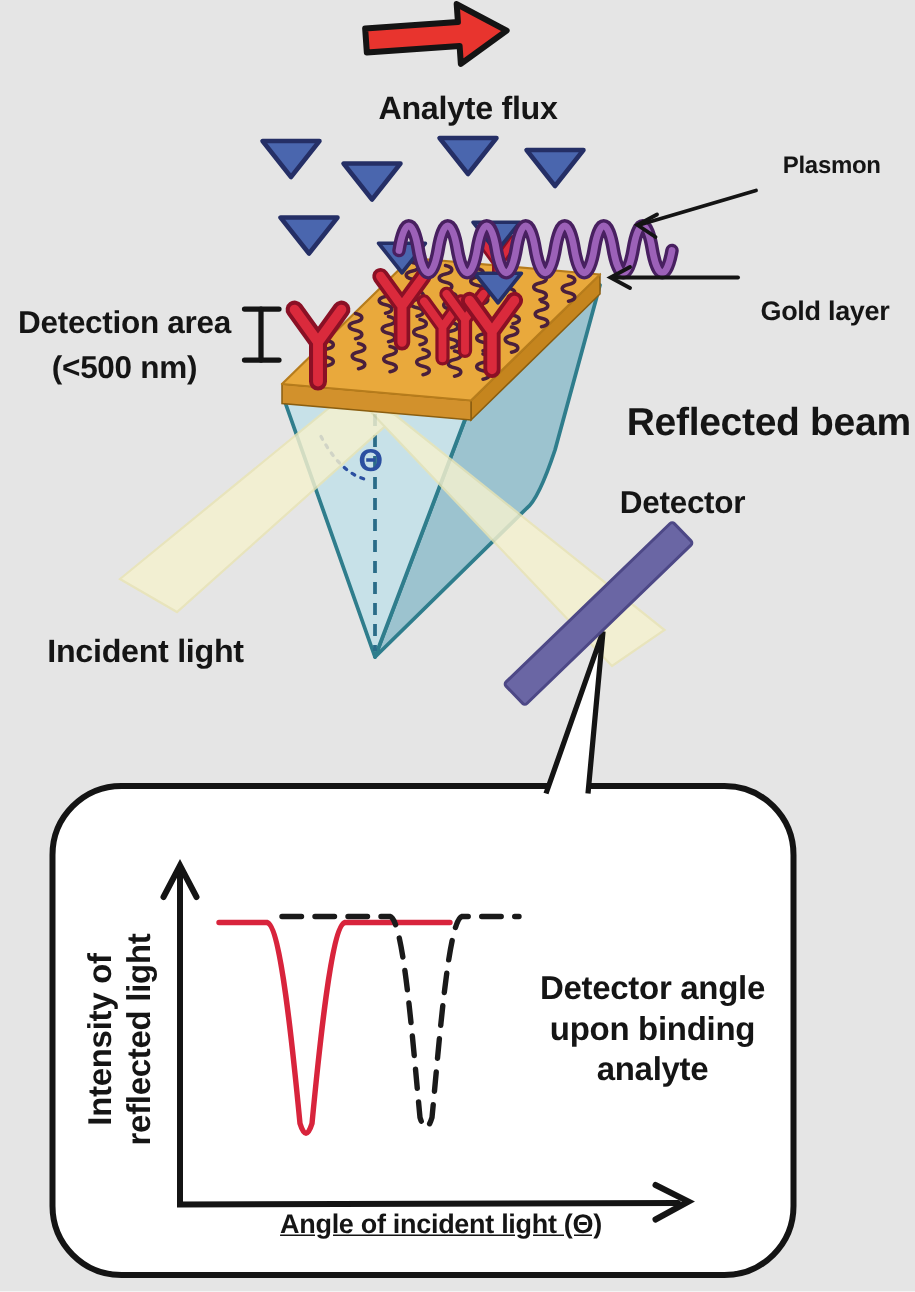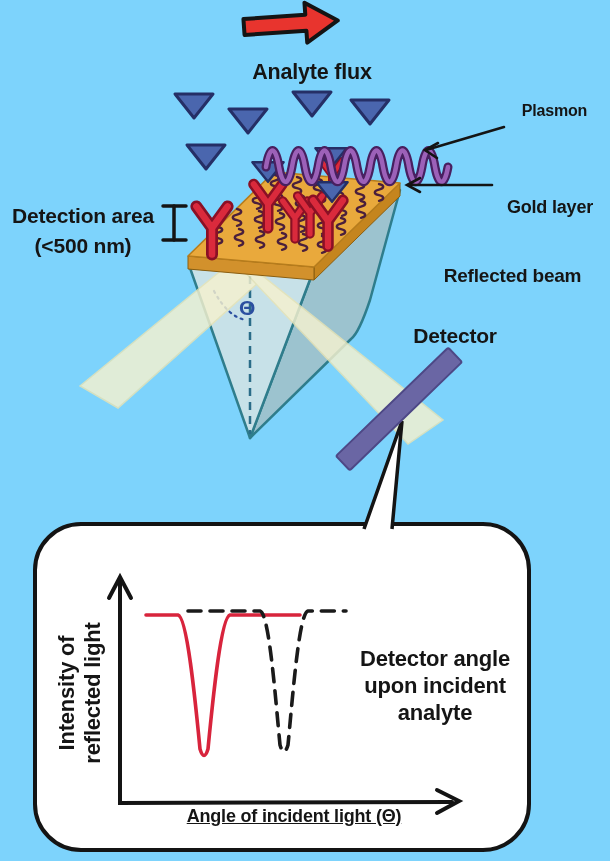--- a/index.html
+++ b/index.html
@@ -1,25 +1,25 @@
 <!DOCTYPE html>
 <html><head>
 <meta charset="utf-8">
 <style>
   html,body{margin:0;padding:0;background:#ffffff;}
-  #canvas{position:relative;width:610px;height:861px;background:#7dd3fc;overflow:hidden;
+  #canvas{position:relative;width:610px;height:861px;background:#e5e5e5;overflow:hidden;
           font-family:"Liberation Sans",sans-serif;color:#151515;}
   #diagram-svg{position:absolute;left:0;top:0;}
   .lbl{position:absolute;font-weight:600;text-align:center;line-height:1.42;
        color:#151515;letter-spacing:-0.2px;}
   .lbl-analyte{left:222px;top:57px;width:180px;font-size:21.5px;}
   .lbl-plasmon{left:497px;top:100px;width:115px;font-size:16px;}
   .lbl-gold{left:489px;top:169px;width:122px;font-size:18px;line-height:1.58;margin-top:24px;}
   .lbl-detection{left:-3px;top:201px;width:172px;font-size:21px;}
-  .lbl-reflected{left:415px;top:263px;width:195px;font-size:19px;}
+  .lbl-reflected{left:415px;top:263px;width:195px;font-size:26px;}
   .lbl-detector{left:403px;top:321px;width:104px;font-size:21px;text-align:center;}
   .lbl-incident{left:6px;top:419px;width:182px;font-size:21.5px;}
   .lbl-theta{left:247px;top:308px;width:40px;transform:translate(-50%,-50%);
              color:#2B4FA0;font-size:21px;font-weight:700;}
   .lbl-ylabel{left:80px;top:693px;width:172px;font-size:22px;line-height:1.18;
               transform:translate(-50%,-50%) rotate(-90deg);}
   .lbl-xlabel{left:118px;top:804px;width:352px;font-size:18px;text-decoration:underline;}
   .lbl-annot{left:338px;top:645px;width:194px;font-size:22px;line-height:1.23;}
 </style>
 </head>
@@ -159,24 +159,25 @@
   <div class="lbl lbl-plasmon">Plasmon</div>
   <div class="lbl lbl-gold">
     <div>Gold layer</div>
   </div>
   <div class="lbl lbl-detection">
     <div>Detection area</div>
     <div>(&lt;500 nm)</div>
   </div>
   <div class="lbl lbl-reflected">Reflected beam</div>
   <div class="lbl lbl-detector">Detector</div>
+  <div class="lbl lbl-incident">Incident light</div>
   <div class="lbl lbl-theta">Θ</div>
   <div class="lbl lbl-ylabel">
     <div>Intensity of</div>
     <div>reflected light</div>
   </div>
   <div class="lbl lbl-xlabel">Angle of incident light (Θ)</div>
   <div class="lbl lbl-annot">
     <div>Detector angle</div>
-    <div>upon incident</div>
+    <div>upon binding</div>
     <div>analyte</div>
   </div>
 </div>
 
 </body></html>

